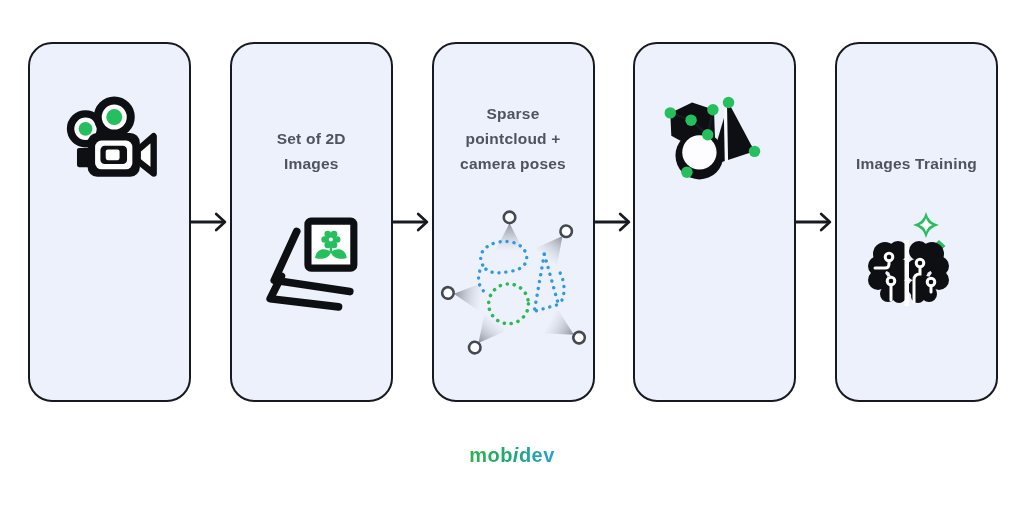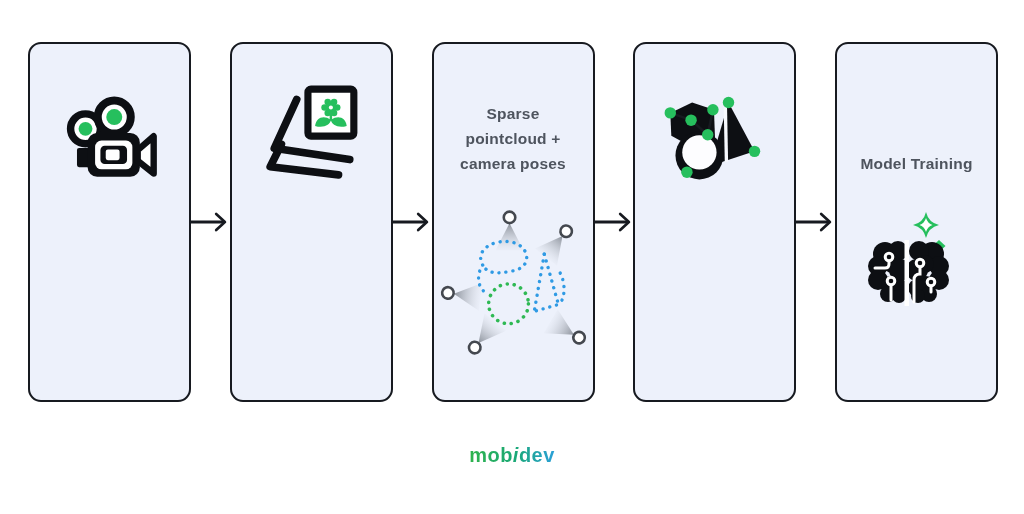--- a/index.html
+++ b/index.html
@@ -7,21 +7,21 @@
     width:1024px;height:514px;overflow:hidden;
     background:#ffffff;
     font-family:"Liberation Sans", sans-serif;
   }
   .flow-row{
     display:flex;align-items:flex-start;justify-content:space-between;
     padding:42px 26px 0 28px;box-sizing:border-box;width:1024px;
   }
   .card{
     width:163px;height:360px;box-sizing:border-box;
-    background:#edf1fb;border:2.5px solid #171a20;border-radius:13px;
+    background:#edf1fb;border:2.5px solid #171a20;border-radius:24px;
     display:flex;flex-direction:column;flex:none;
   }
   .title-wrap{
     height:132px;display:flex;align-items:flex-end;justify-content:center;
   }
   .card-title{
     white-space:pre-line;text-align:center;
     font-size:15.5px;font-weight:700;line-height:25px;
     color:#4e545e;letter-spacing:.2px;margin:0;
   }
@@ -65,20 +65,24 @@
   </div>
 
   <div class="arrow-wrap">
     <svg viewBox="0 0 40 24" preserveAspectRatio="none">
       <line x1="0" y1="12" x2="34" y2="12" stroke="#171a20" stroke-width="2.8"></line>
       <polyline points="26,4 35,12 26,20" fill="none" stroke="#171a20" stroke-width="2.8" stroke-linejoin="round" stroke-linecap="round"></polyline>
     </svg>
   </div>
 
   <div class="card">
+    <div class="title-wrap">
+      <p class="card-title">Set of 2D
+Images</p>
+    </div>
     <div class="icon-wrap">
       <svg width="102" height="102" viewBox="0 0 100 100">
         <polyline points="21,62 10,84 77,92" fill="none" stroke="#0d0f13" stroke-width="7.5" stroke-linecap="round" stroke-linejoin="round"></polyline>
         <polyline points="36,18 14,66 88,77" fill="none" stroke="#0d0f13" stroke-width="7.5" stroke-linecap="round" stroke-linejoin="round"></polyline>
         <rect x="47" y="8" width="45" height="46" rx="3" fill="#fff" stroke="#0d0f13" stroke-width="7"></rect>
         <g>
           <circle cx="75.7" cy="26" r="3.2" fill="#26bf5d"></circle>
             <circle cx="72.6" cy="31.4" r="3.2" fill="#26bf5d"></circle>
           <circle cx="66.4" cy="31.4" r="3.2" fill="#26bf5d"></circle>
             <circle cx="63.3" cy="26" r="3.2" fill="#26bf5d"></circle>
@@ -185,21 +189,21 @@
 
   <div class="arrow-wrap">
     <svg viewBox="0 0 40 24" preserveAspectRatio="none">
       <line x1="0" y1="12" x2="34" y2="12" stroke="#171a20" stroke-width="2.8"></line>
       <polyline points="26,4 35,12 26,20" fill="none" stroke="#171a20" stroke-width="2.8" stroke-linejoin="round" stroke-linecap="round"></polyline>
     </svg>
   </div>
 
   <div class="card">
     <div class="title-wrap">
-      <p class="card-title">Model Training</p>
+      <p class="card-title">Images Training</p>
     </div>
     <div class="icon-wrap">
       <svg width="112" height="108" viewBox="0 0 112 108">
 
         <g>
           <path d="M65,2 Q67.5,12.5 78,15 Q67.5,17.5 65,28 Q62.5,17.5 52,15 Q62.5,12.5 65,2 Z" fill="#26bf5d"></path>
           <path d="M65,8 Q66.6,13.4 71.5,15 Q66.6,16.6 65,22 Q63.4,16.6 58.5,15 Q63.4,13.4 65,8 Z" fill="#fff"></path>
           <polygon points="78,30 84.5,36 78,42 71.5,36" fill="#26bf5d"></polygon>
         </g>
 

